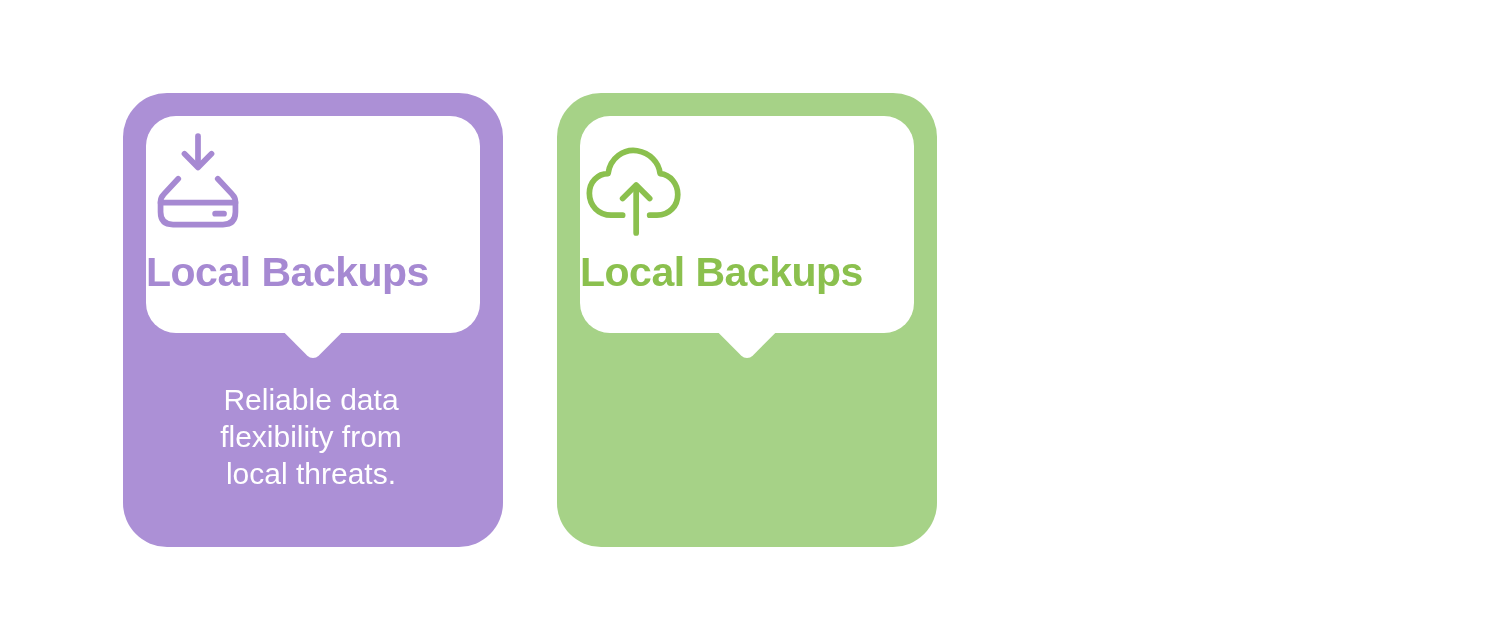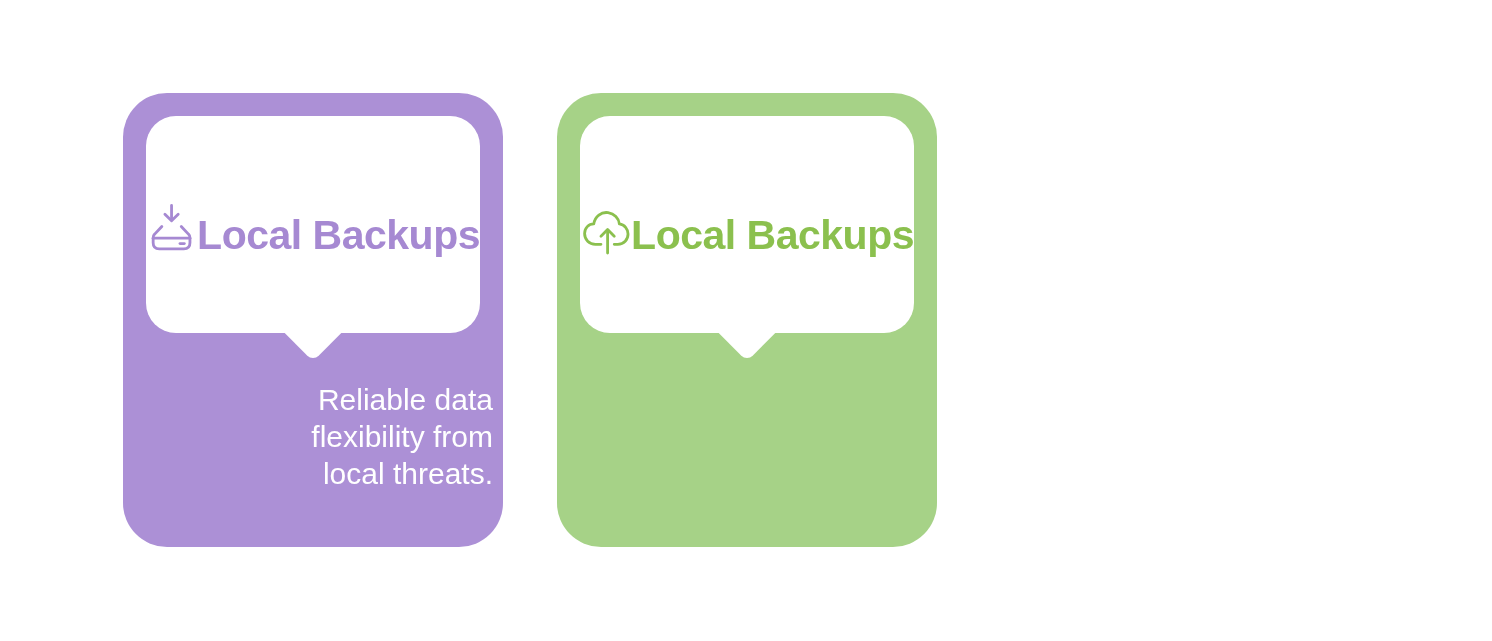--- a/index.html
+++ b/index.html
@@ -32,23 +32,22 @@
   }
   .bubble {
     position: absolute;
     top: 23px;
     left: 23px;
     width: 334px;
     height: 217px;
     background: var(--bubble-color, #fff);
     border-radius: 30px;
     display: flex;
-    flex-direction: row;
-    align-items: center;
-    padding-top: 8px;
+    flex-direction: column;
+    padding-top: 16px;
     z-index: 2;
   }
   .bubble-tail {
     position: absolute;
     left: 170px;
     top: 220px;
     width: 40px;
     height: 40px;
     background: var(--bubble-color, #fff);
     transform: rotate(45deg);
@@ -69,21 +68,21 @@
     letter-spacing: -0.5px;
     line-height: 48px;
     color: var(--accent-color, #888);
     white-space: nowrap;
   }
   .card-description {
     position: absolute;
     top: 288px;
     left: 6px;
     right: 10px;
-    text-align: right;
+    text-align: center;
     color: var(--description-color, #fff);
     font-size: 30px;
     line-height: 37px;
     z-index: 2;
   }
   .card-description div { white-space: nowrap; }
 </style>
 </head>
 <body style="background: rgb(255, 255, 255);">
 

